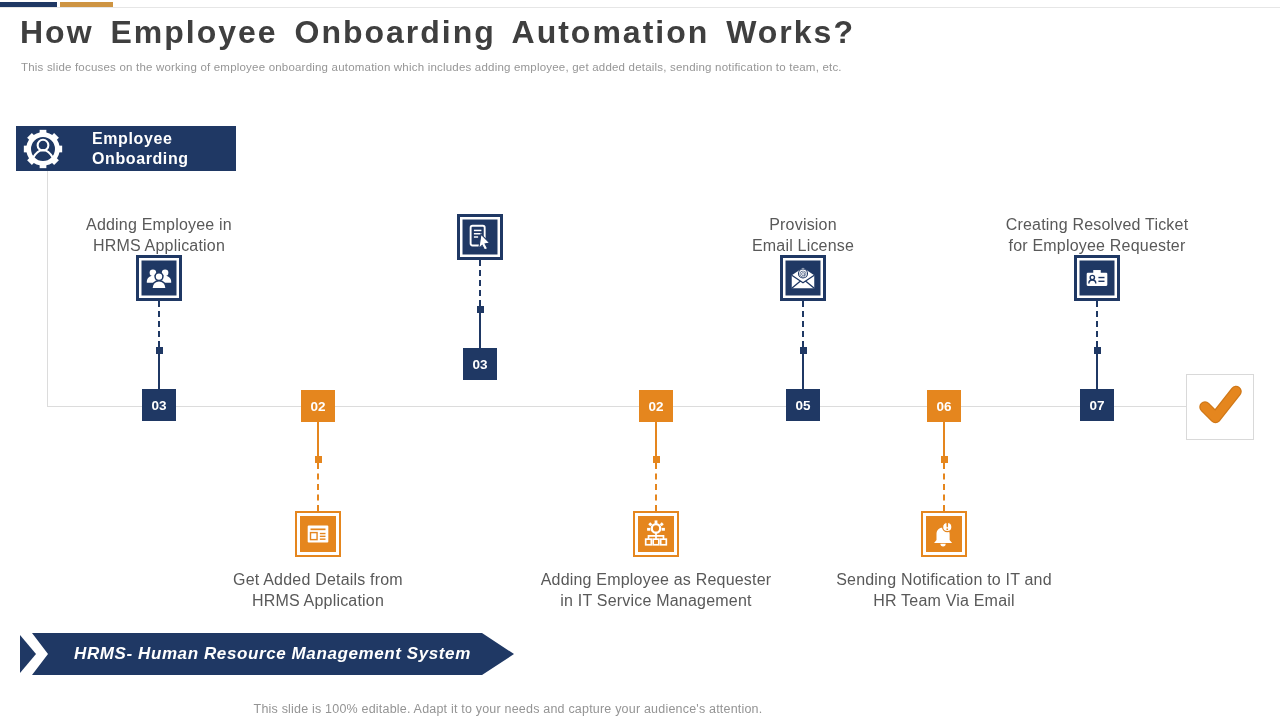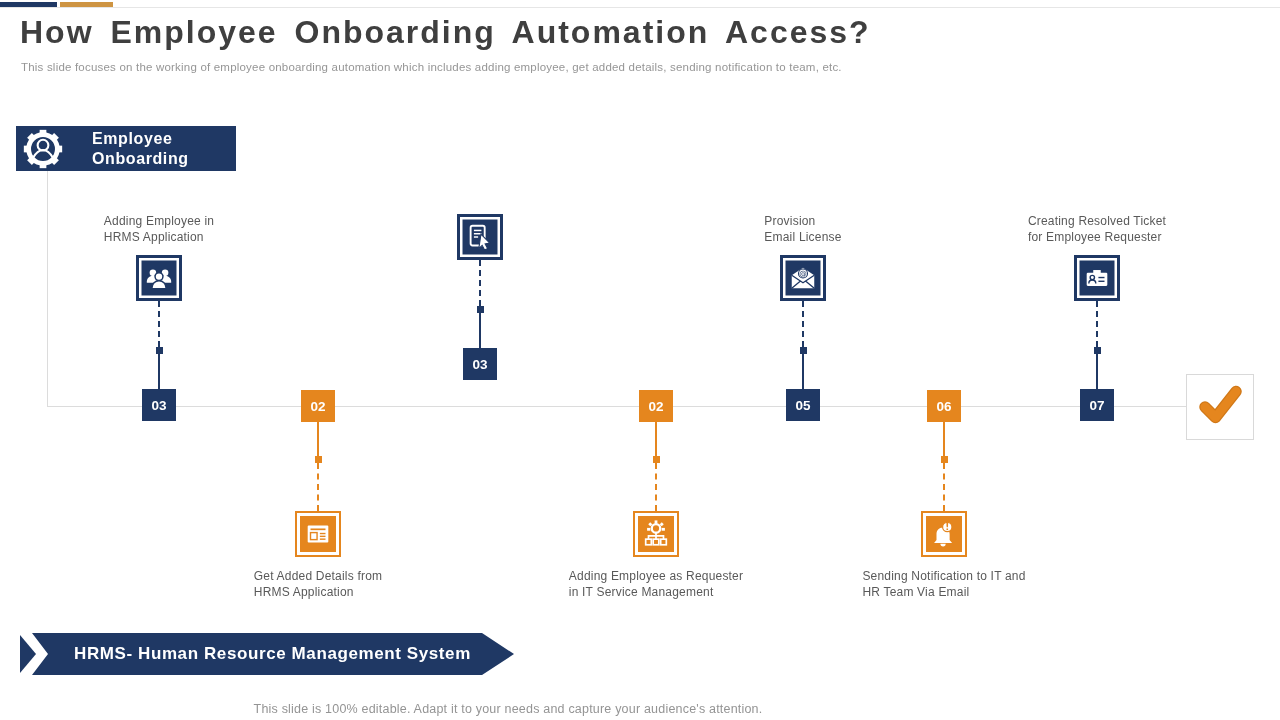--- a/index.html
+++ b/index.html
@@ -31,21 +31,21 @@
                white-space:pre-line;padding-left:22px;letter-spacing:.6px;}
 
   
   .v-conn{left:47px;top:171px;width:1px;height:235px;background:var(--line);}
   .h-line{left:47px;top:406px;width:1139px;height:1px;background:var(--line);}
 
   
   .step{position:absolute;width:240px;display:flex;flex-direction:column;align-items:center;}
   .step.top{top:214px;}
   .step.bottom{top:390px;}
-  .step-label{font-size:12px;line-height:1.32;color:var(--label);text-align:left;
+  .step-label{font-size:16px;line-height:1.32;color:var(--label);text-align:center;
               white-space:pre-line;letter-spacing:.2px;}
   .step.top .step-label{height:32px;margin-bottom:9px;}
   .step.bottom .step-label{margin-top:12px;}
   .iconbox{width:46px;height:46px;display:flex;align-items:center;justify-content:center;flex:0 0 46px;}
   .step.navy .iconbox{background:var(--navy);border:3px solid var(--navy);box-shadow:inset 0 0 0 2.5px #fff;}
   .step.orange .iconbox{background:var(--orange);border:2px solid var(--orange);box-shadow:inset 0 0 0 3px #fff;}
   .dash{width:0;}
   .step.navy .dash{border-left:2px dashed var(--navy);}
   .step.orange .dash{border-left:2px dashed var(--orange);}
   .step.top .dash{height:46px;}
@@ -64,37 +64,37 @@
   #step1{left:39px;}  #step3{left:360px;} #step5{left:683px;} #step7{left:977px;}
   #step2{left:198px;} #step4{left:536px;} #step6{left:824px;}
 
   
   .checkbox{left:1186px;top:374px;width:68px;height:66px;background:#fff;
             border:1px solid #D9D9D9;display:flex;align-items:center;justify-content:center;z-index:2;}
 
   
   .banner-svg{left:20px;top:632px;}
   .banner-label{left:74px;top:632px;height:44px;line-height:44px;color:#fff;
-                font-weight:bold;font-size:17px;letter-spacing:.6px;white-space:nowrap;}
+                font-weight:bold;font-size:17px;letter-spacing:.6px;white-space:nowrap;font-style:italic;}
 
   .footer{left:0;top:702px;width:1016px;text-align:center;font-size:12.5px;color:#949494;letter-spacing:.2px;}
 
   
   .fw{fill:#fff;} .fn{fill:none;}
   .sw{stroke:#fff;} .sn{stroke:var(--navy);} .so{stroke:var(--orange);}
   .fnv{fill:var(--navy);}
 </style>
 </head>
 <body>
 
 <div class="abs bar-navy"></div>
 <div class="abs bar-gold"></div>
 <div class="abs bar-line"></div>
 
-<div class="abs title">How Employee Onboarding Automation Access?</div>
+<div class="abs title">How Employee Onboarding Automation Works?</div>
 <div class="abs subtitle">This slide focuses on the working of employee onboarding automation which includes adding employee, get added details, sending notification to team, etc.</div>
 
 <div class="abs badge">
   <span class="badge-icon">
     <svg width="46" height="46" viewBox="0 0 48 48">
       <g class="sw fn" stroke-width="7" stroke-linecap="butt">
         <line x1="24" y1="4" x2="24" y2="11"></line>
           <line x1="24" y1="37" x2="24" y2="44"></line>
         <line x1="4" y1="24" x2="11" y2="24"></line>
           <line x1="37" y1="24" x2="44" y2="24"></line>

